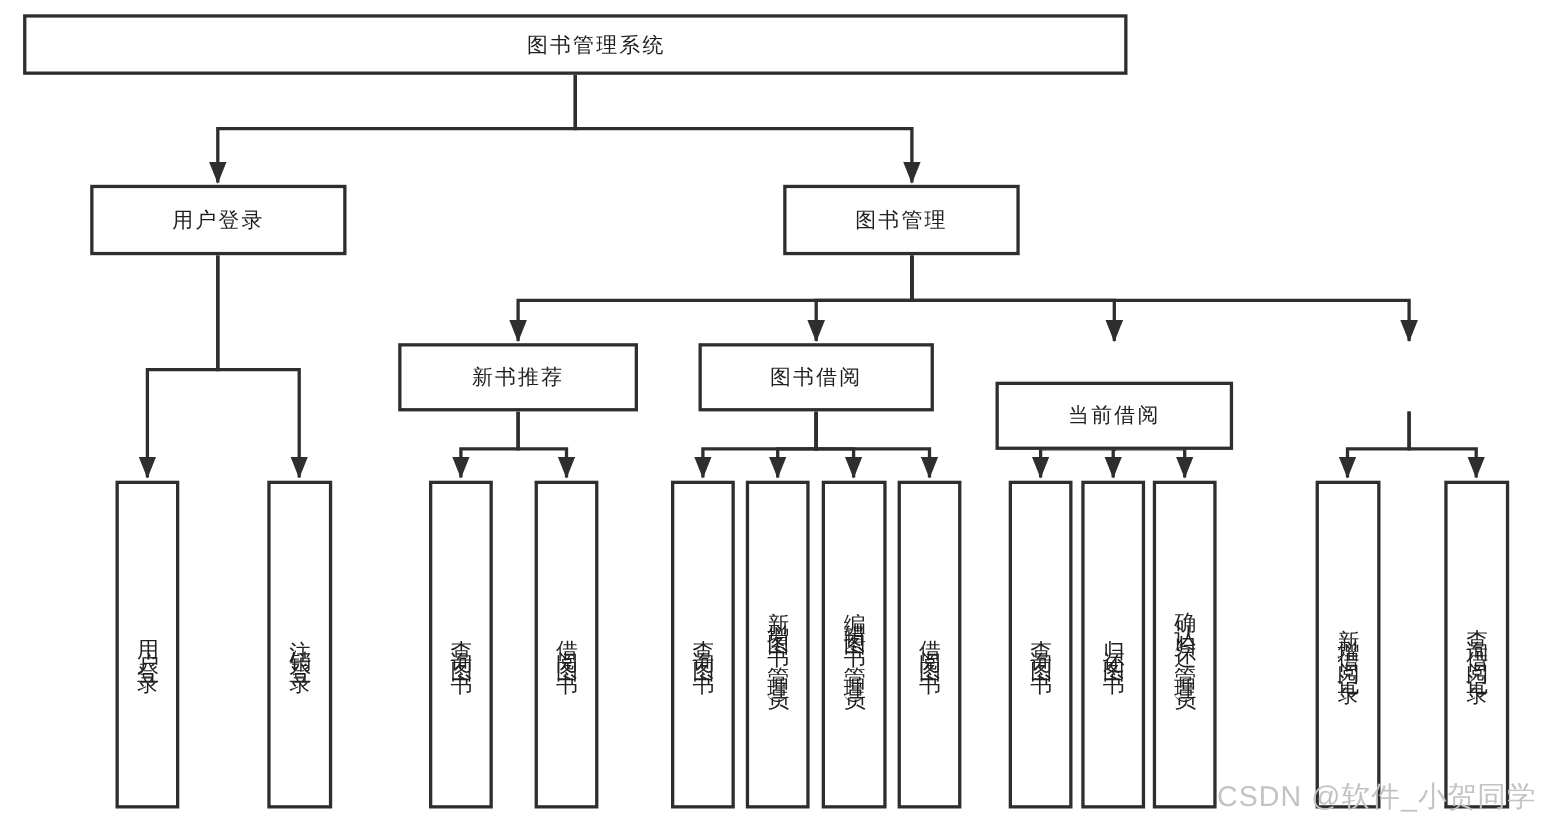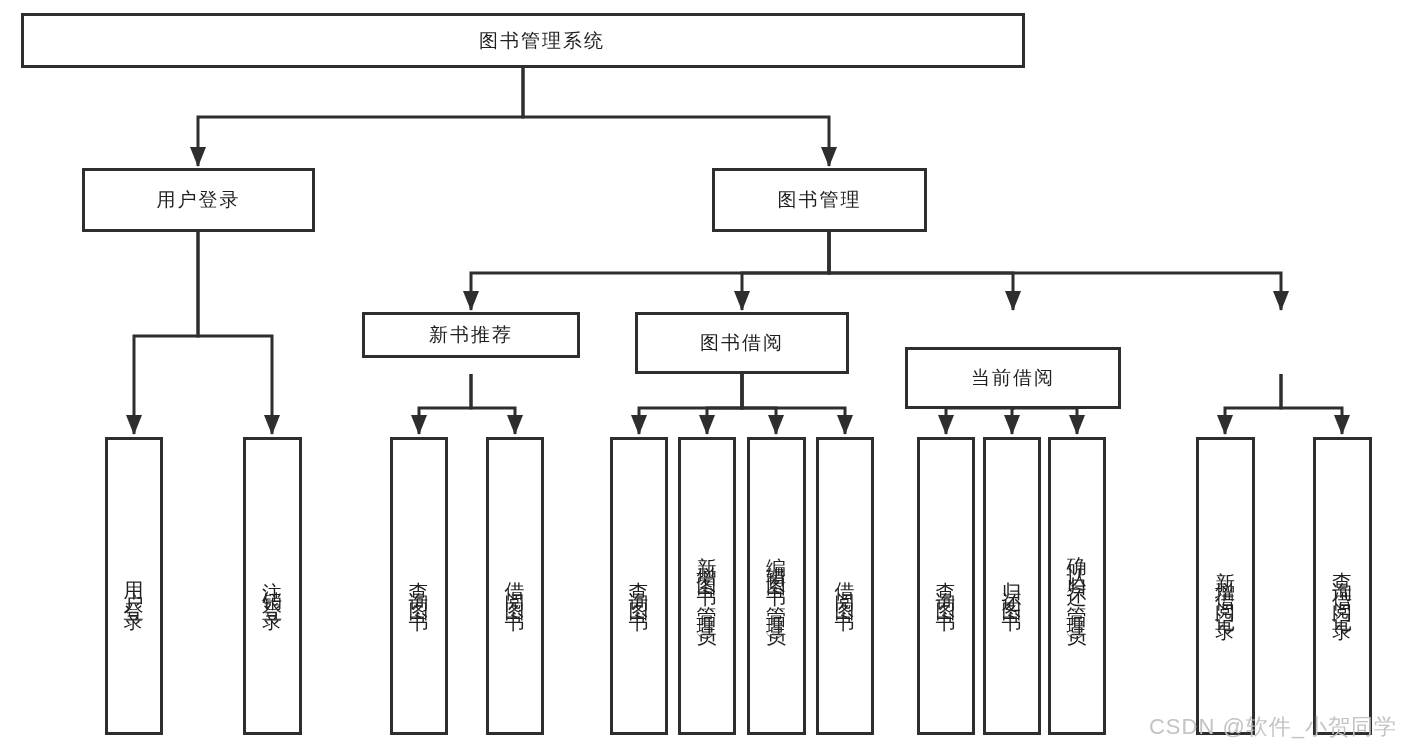--- a/index.html
+++ b/index.html
@@ -15,21 +15,21 @@
     display:flex; align-items:center; justify-content:center;
     color:#1f1f1f; font-size:19px; letter-spacing:2px; white-space:nowrap;
   }
   .leaf { letter-spacing:0; }
   .vtext {
     writing-mode:vertical-rl; text-orientation:mixed;
     font-size:20px; letter-spacing:10px; color:#1f1f1f; line-height:1;
   }
   .watermark {
     position:absolute; right:8px; bottom:5px; z-index:5;
-    color:#c3c3c3; font-size:22px; letter-spacing:1px;
+    color:#c3c3c3; font-size:26px; letter-spacing:1px;
   }
 </style>
 </head>
 <body>
 
 <div class="stage">
 
   <svg class="connectors" viewBox="0 0 1405 747">
     <defs>
       <marker id="arrow" markerUnits="userSpaceOnUse" markerWidth="20" markerHeight="16" refX="19" refY="8" orient="auto">
@@ -61,21 +61,21 @@
 
     <path class="link" d="M1281 374 V408 H1225 V434" marker-end="url(#arrow)"></path>
     <path class="link" d="M1281 374 V408 H1342 V434" marker-end="url(#arrow)"></path>
   </svg>
 
   <div class="box" style="left:21px; top:13px; width:1004px; height:55px;padding-left:38px;">图书管理系统</div>
 
   <div class="box" style="left:82px; top:168px; width:233px; height:64px;">用户登录</div>
   <div class="box" style="left:712px; top:168px; width:215px; height:64px;">图书管理</div>
 
-  <div class="box" style="left:362px; top:312px; width:218px; height:46px;">新书推荐</div>
+  <div class="box" style="left:362px; top:312px; width:218px; height:62px;">新书推荐</div>
   <div class="box" style="left:635px; top:312px; width:214px; height:62px;">图书借阅</div>
   <div class="box" style="left:905px; top:312px; width:216px; height:62px;margin-top:35px;">当前借阅</div>
 
   <div class="box leaf" style="left:105px; top:437px; width:58px; height:298px;">
     <span class="vtext">用户登录</span>
   </div>
   <div class="box leaf" style="left:243px; top:437px; width:59px; height:298px;">
     <span class="vtext">注销登录</span>
   </div>
 

